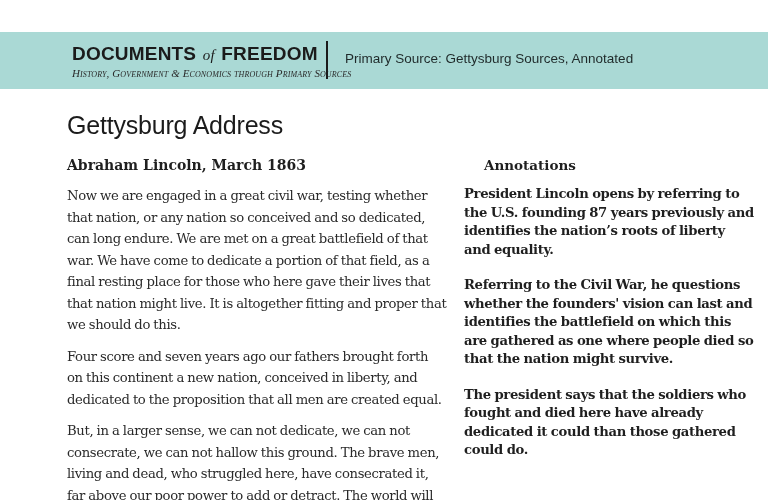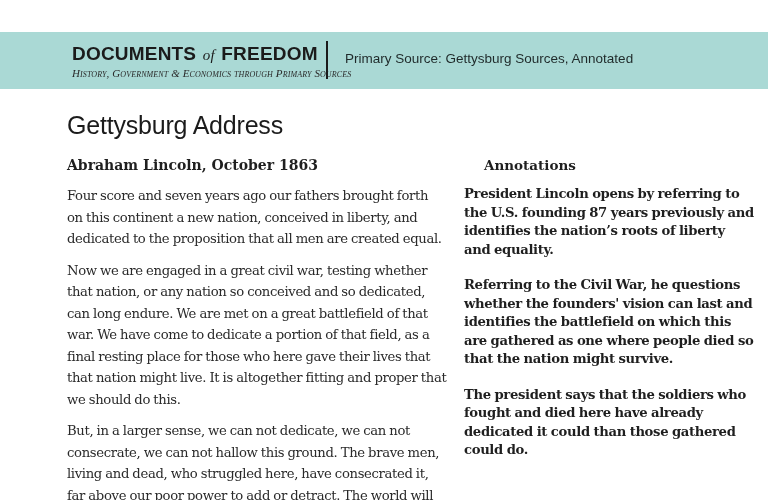--- a/index.html
+++ b/index.html
@@ -144,23 +144,23 @@
     <div class="brand-title"><span>DOCUMENTS</span> <span class="of">of</span> <span>FREEDOM</span></div>
     <div class="brand-sub">History, Government &amp; Economics through Primary Sources</div>
   </div>
   <div class="header-divider"></div>
   <div class="header-page-title">Primary Source: Gettysburg Sources, Annotated</div>
 </header>
 
 <h1 class="doc-title">Gettysburg Address</h1>
 
 <section class="main-col">
-  <div class="byline">Abraham Lincoln, October 1863</div>
+  <div class="byline">Abraham Lincoln, March 1863</div>
+  <p class="para">Now we are engaged in a great civil war, testing whether that nation, or any nation so conceived and so dedicated, can long endure. We are met on a great battlefield of that war. We have come to dedicate a portion of that field, as a final resting place for those who here gave their lives that that nation might live. It is altogether fitting and proper that we should do this.</p>
   <p class="para">Four score and seven years ago our fathers brought forth on this continent a new nation, conceived in liberty, and dedicated to the proposition that all men are created equal.</p>
-  <p class="para">Now we are engaged in a great civil war, testing whether that nation, or any nation so conceived and so dedicated, can long endure. We are met on a great battlefield of that war. We have come to dedicate a portion of that field, as a final resting place for those who here gave their lives that that nation might live. It is altogether fitting and proper that we should do this.</p>
   <p class="para">But, in a larger sense, we can not dedicate, we can not consecrate, we can not hallow this ground. The brave men, living and dead, who struggled here, have consecrated it, far above our poor power to add or detract. The world will little note, nor long remember what we say here, but it</p>
 </section>
 
 <aside class="ann-col">
   <div class="ann-heading">Annotations</div>
   <p class="ann-item a1">President Lincoln opens by referring to the U.S. founding 87 years previously and identifies the nation’s roots of liberty and equality.</p>
   <p class="ann-item a2">Referring to the Civil War, he questions whether the founders' vision can last and identifies the battlefield on which this are gathered as one where people died so that the nation might survive.</p>
   <p class="ann-item a3">The president says that the soldiers who fought and died here have already dedicated it could than those gathered could do.</p>
 </aside>
 

